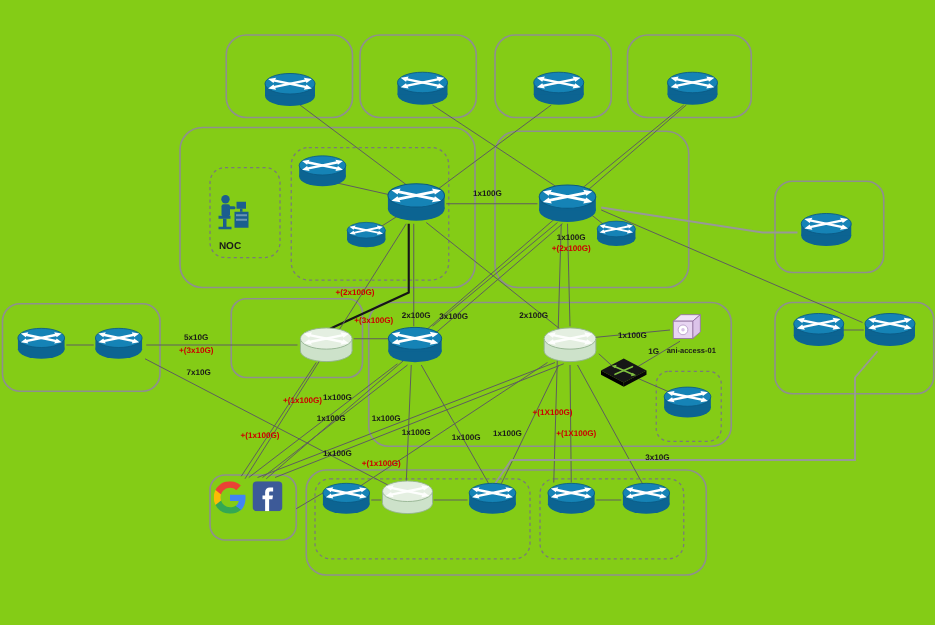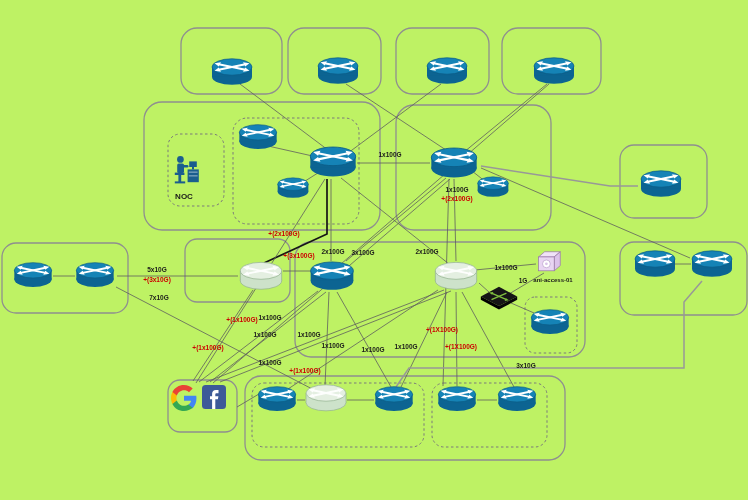--- a/index.html
+++ b/index.html
@@ -1,17 +1,17 @@
 <!DOCTYPE html>
 <html><head>
 <meta charset="utf-8">
 <style>
   html,body{margin:0;padding:0;background:#fff;}
   body{width:748px;height:500px;overflow:hidden;font-family:"Liberation Sans",sans-serif;}
-  .stage{position:relative;width:748px;height:500px;background:#bef264;text-align:center;}
+  .stage{position:relative;width:748px;height:500px;background:#84cc16;text-align:center;}
   svg#diagram{position:absolute;left:0;top:0;}
   .g-solid{fill:none;stroke:#8f8f8f;stroke-width:1.3;}
   .g-dashed{fill:none;stroke:#7a7a7a;stroke-width:1;stroke-dasharray:2.5 2.5;}
   .e-link{stroke:#5e5e5e;stroke-width:.8;fill:none;}
   .e-connector{stroke:#989898;stroke-width:1.5;fill:none;}
   .e-thick{stroke:#161616;stroke-width:1.7;fill:none;}
   .lbl{font-family:"Liberation Sans",sans-serif;font-weight:bold;text-anchor:middle;}
   .lbl.k{fill:#1a1a1a;}
   .lbl.r{fill:#cc0000;}
 </style>

